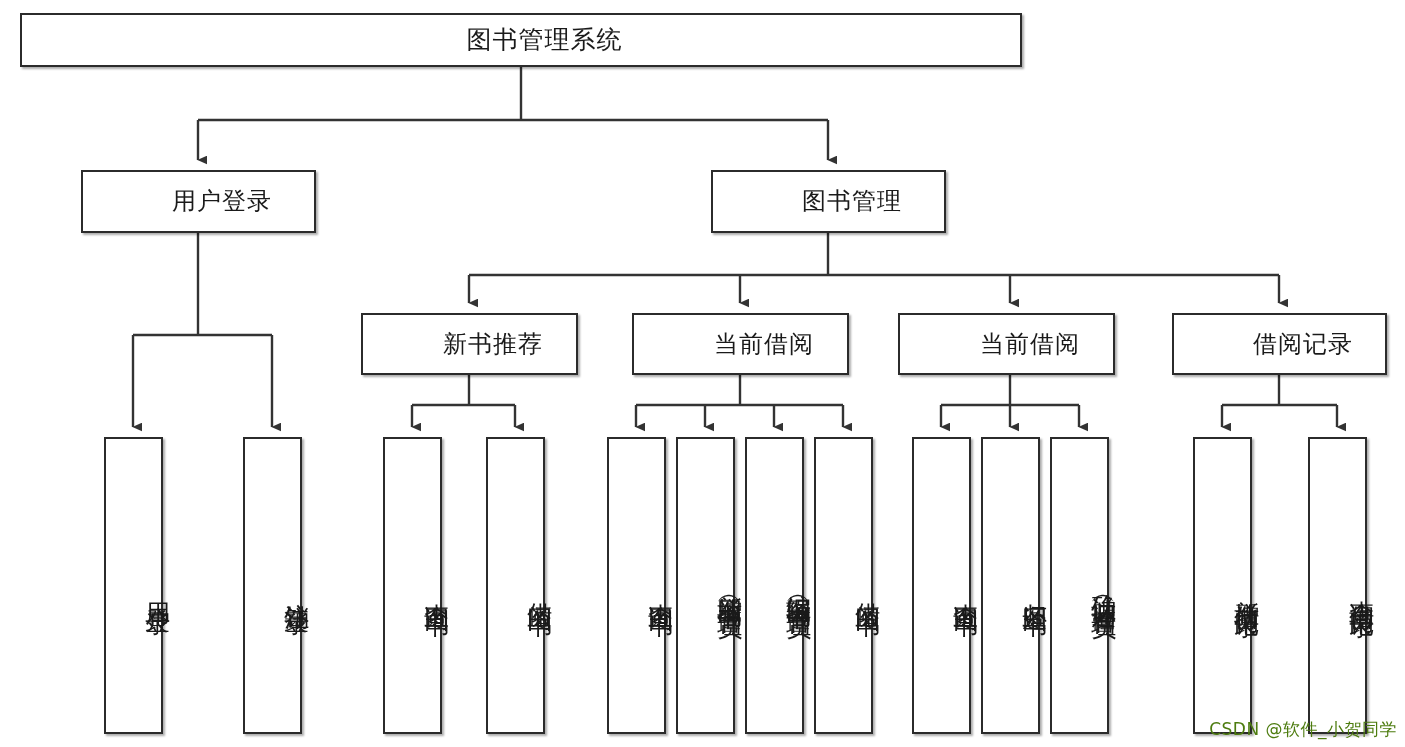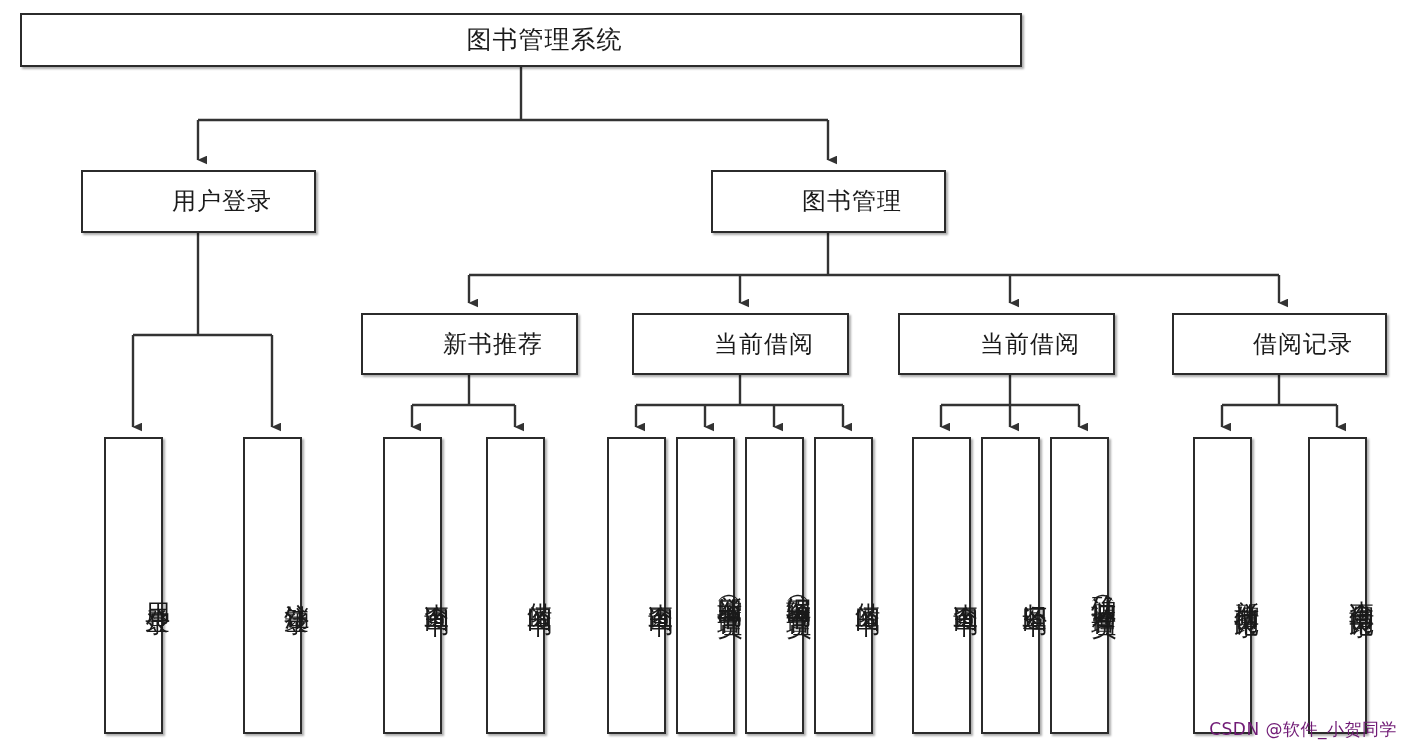--- a/index.html
+++ b/index.html
@@ -64,21 +64,21 @@
     font-size: 25px;
     line-height: 1.06;
     letter-spacing: 3px;
     white-space: nowrap;
   }
   #watermark {
     position: absolute;
     right: 8px;
     bottom: 6px;
     font-size: 17px;
-    color: #701a75;
+    color: #4d7c0f;
     letter-spacing: 0.5px;
     white-space: nowrap;
     pointer-events: none;
   }
 </style>
 </head>
 <body>
 
 <div id="diagram-root">
 

